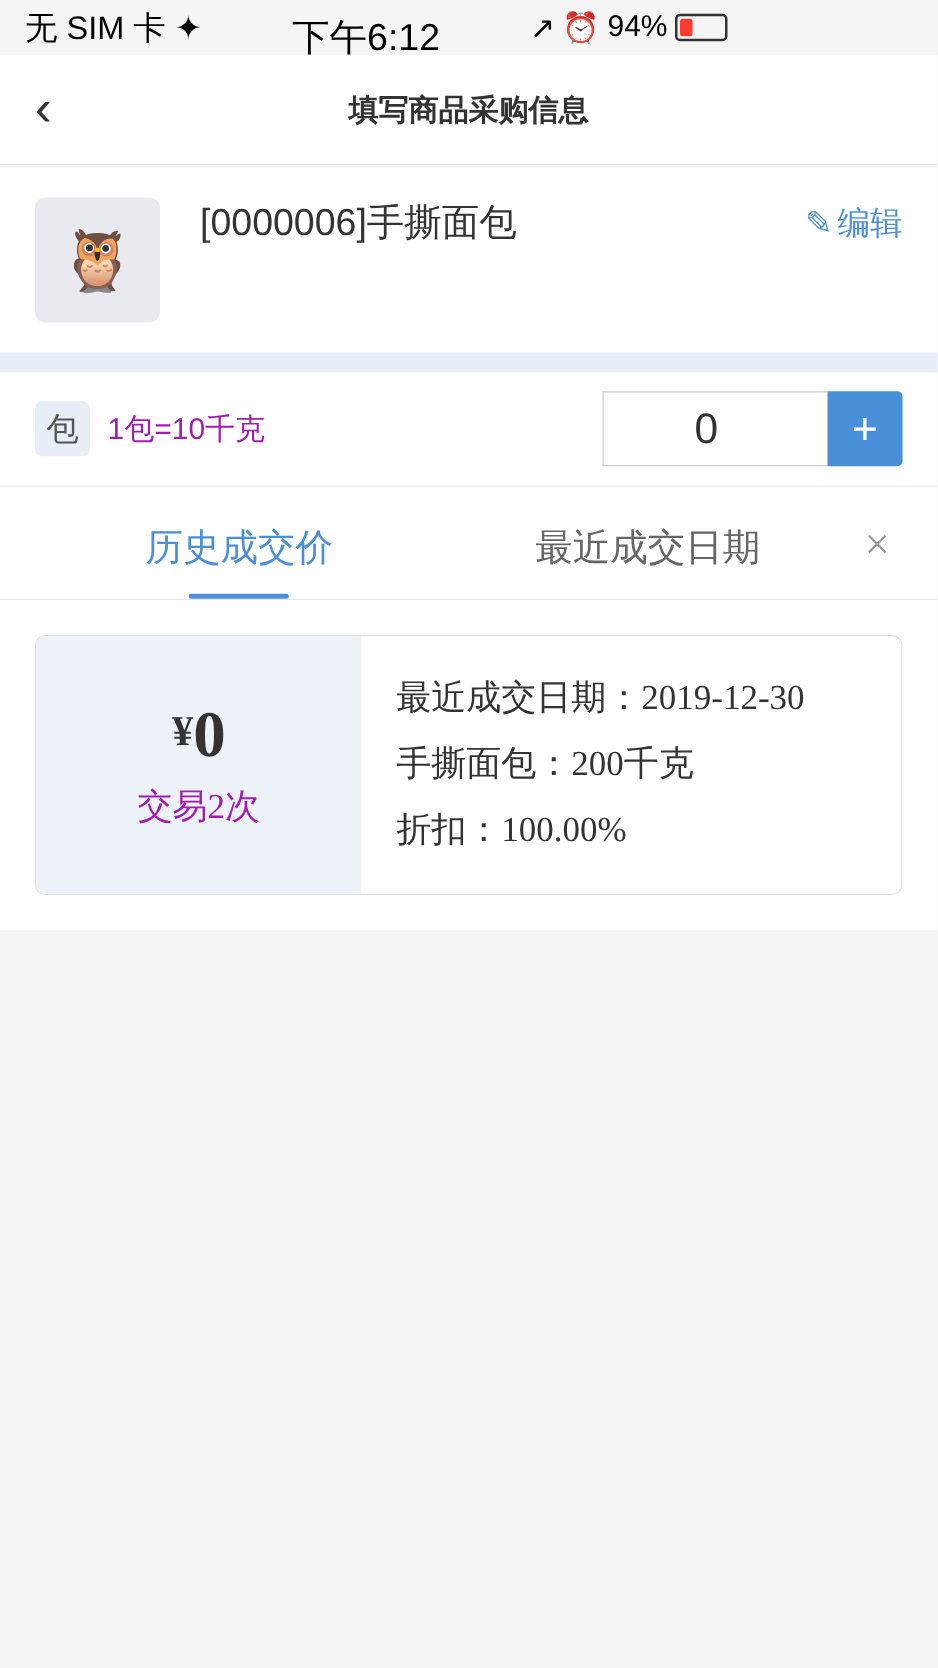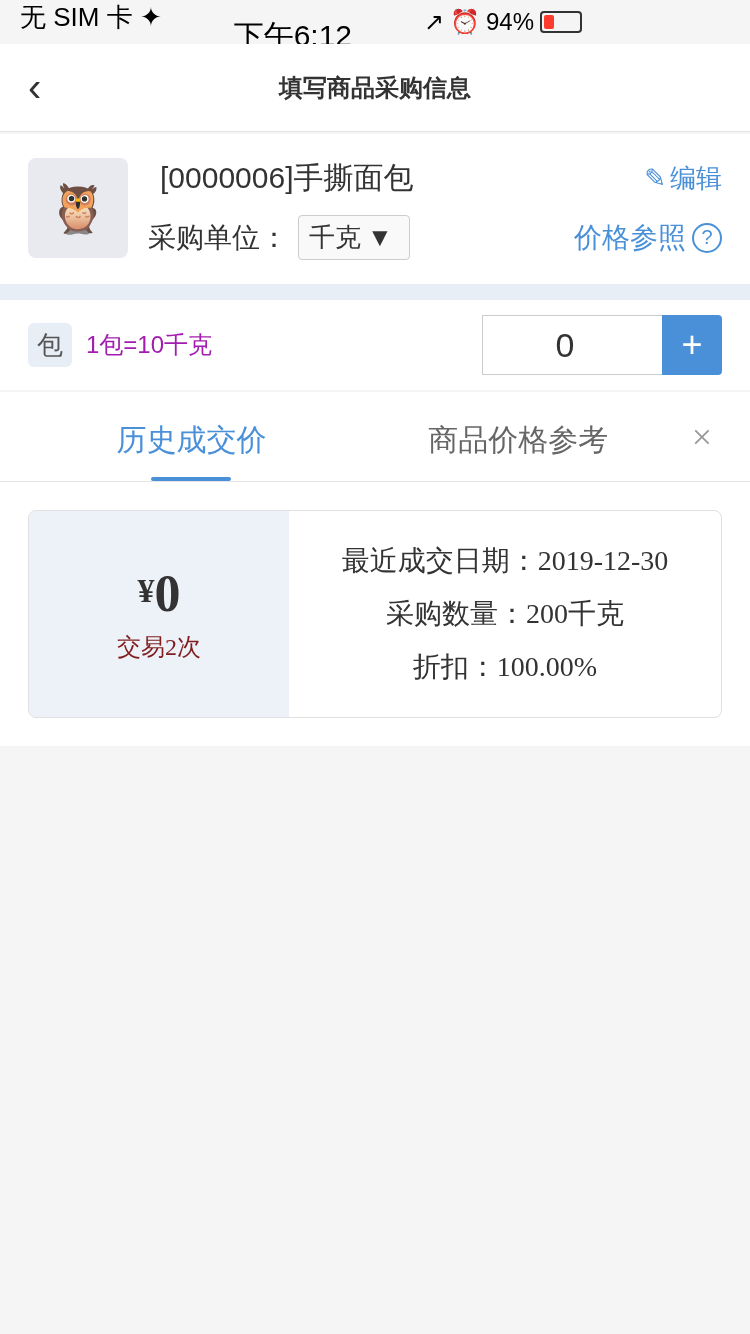--- a/index.html
+++ b/index.html
@@ -11,20 +11,21 @@
       background: #f5f5f5;
       overflow-x: hidden;
     }
 
     
     .status-bar {
       width: 602px;
       height: 44px;
       background: #f5f5f5;
       display: flex;
+      align-items: center;
       justify-content: space-between;
       padding: 0 20px;
       font-size: 28px;
       gap: 39px;
     }
     .status-left {
       font-size: 26px;
       color: #000;
       font-weight: 500;
     }
@@ -320,31 +321,30 @@
       font-weight: 600;
       color: #333;
       display: flex;
       align-items: flex-start;
     }
     .price-currency {
       font-size: 34px;
       margin-top: 8px;
     }
     .transaction-count {
-      font-size: 24px;
-      color: #7f1d1d;
+      font-size: 28px;
+      color: #a21caf;
       margin-top: 8px;
     }
     .card-right {
       flex: 1;
       padding: 30px 28px;
       display: flex;
       flex-direction: column;
       gap: 14px;
-      text-align: center;
     }
     .card-detail-row {
       font-size: 28px;
       color: #333;
       line-height: 1.4;
     }
 
     
     .bottom-area {
       background: #f5f5f5;
@@ -385,74 +385,61 @@
     <div class="product-info">
       <div class="product-name-row">
         <span class="product-name">
           <span>[0000006]</span><span>手撕面包</span>
         </span>
         <span class="edit-btn">
           <span>✎</span>
           <span>编辑</span>
         </span>
       </div>
-      <div class="purchase-unit-row">
-        <div class="purchase-unit-left">
-          <span>采购单位：</span>
-          <div class="unit-select">
-            <span>千克</span>
-            <span>▼</span>
-          </div>
-        </div>
-        <div class="price-ref">
-          <span>价格参照</span>
-          <div class="price-ref-icon">?</div>
-        </div>
-      </div>
     </div>
   </div>
 </div>
 
 <div class="divider-section"></div>
 
 <div class="quantity-section">
   <div class="unit-label">
     <div class="unit-square">包</div>
     <span class="unit-conversion">1包=10千克</span>
   </div>
   <div class="quantity-input-group">
     <input class="quantity-input" type="number" value="0" style="">
     <button class="quantity-plus-btn">+</button>
   </div>
 </div>
 
 <div class="tab-panel">
   <div class="tab-header">
     <div class="tab-item active">历史成交价</div>
-    <div class="tab-item">商品价格参考</div>
+    <div class="tab-item">最近成交日期</div>
     <div class="tab-close">×</div>
   </div>
 
   <div class="tab-content">
     <div class="transaction-card">
 
       <div class="card-left">
         <div class="price-display">
           <span class="price-currency">¥</span>
           <span>0</span>
         </div>
         <div class="transaction-count">交易2次</div>
       </div>
 
       <div class="card-right">
         <div class="card-detail-row">
           <span>最近成交日期：</span><span>2019-12-30</span>
         </div>
         <div class="card-detail-row">
-          <span>采购数量：</span><span>200千克</span>
+          <span>手撕面包：</span><span>200千克</span>
         </div>
         <div class="card-detail-row">
           <span>折扣：</span><span>100.00%</span>
         </div>
       </div>
     </div>
   </div>
 </div>
 
 <div class="bottom-area"></div>

